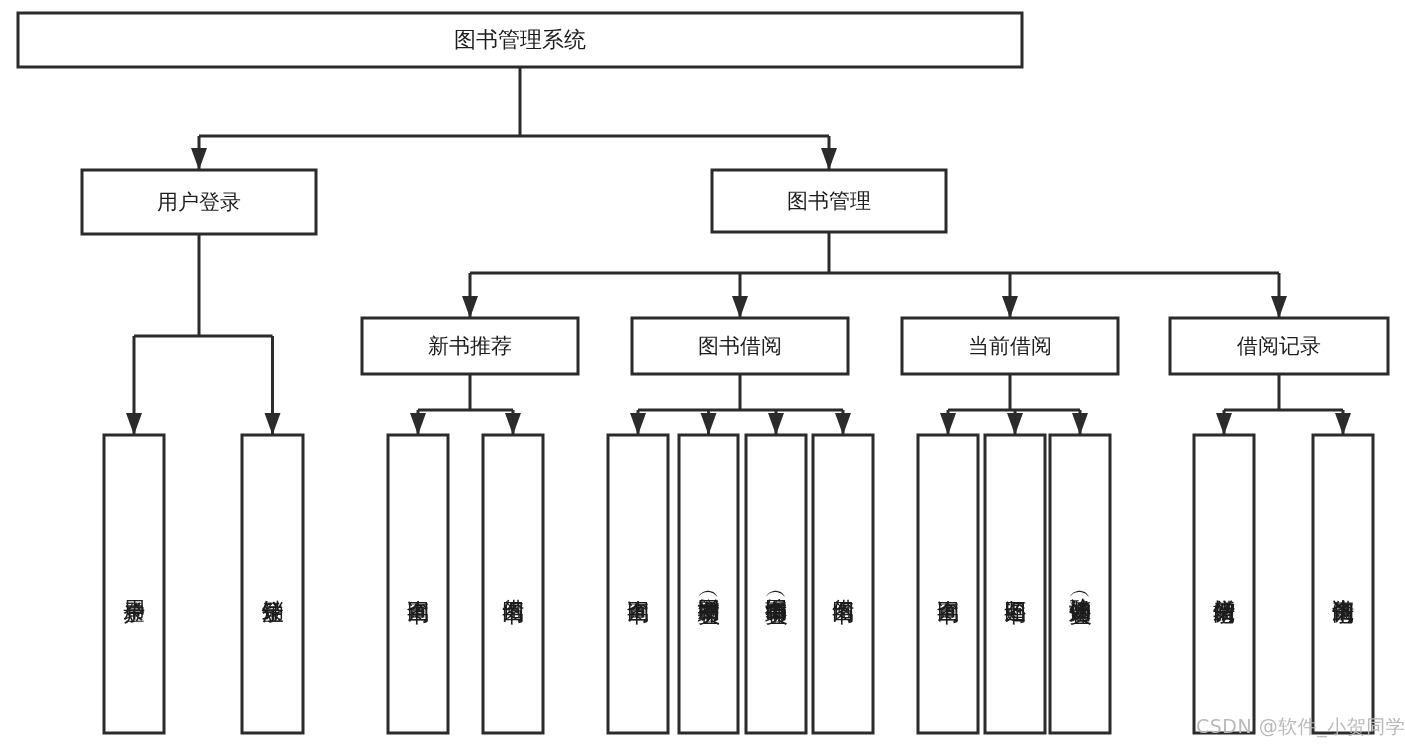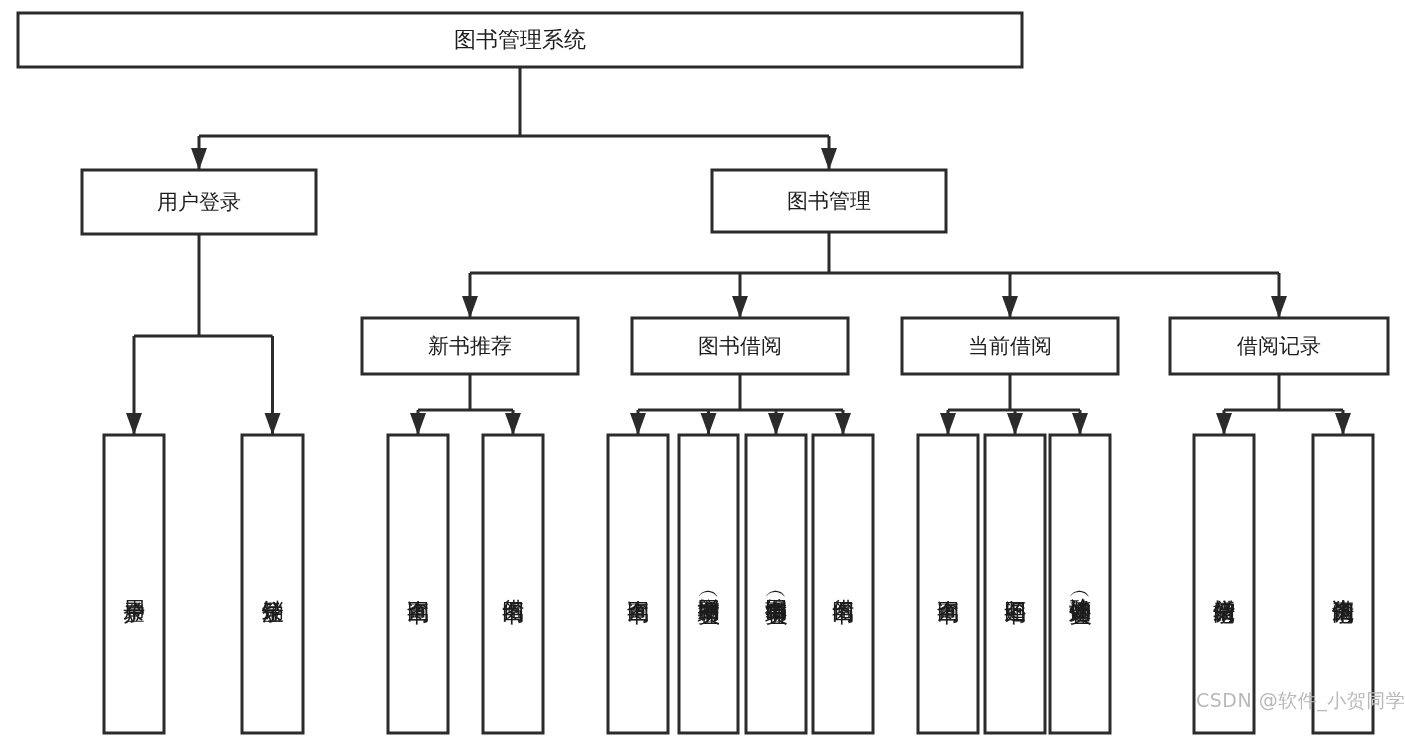--- a/index.html
+++ b/index.html
@@ -223,15 +223,15 @@
       <div class="leaf-label" style="left: 679px; top: 435px; width: 59px; height: 298px;">新增图书（管理员）</div>
       <div class="leaf-label" style="left: 746px; top: 435px; width: 60px; height: 298px;">编辑图书（管理员）</div>
       <div class="leaf-label" style="left: 813px; top: 435px; width: 60px; height: 298px;">借阅图书</div>
       <div class="leaf-label" style="left: 918px; top: 435px; width: 60px; height: 298px;">查询图书</div>
       <div class="leaf-label" style="left: 985px; top: 435px; width: 60px; height: 298px;">归还图书</div>
       <div class="leaf-label" style="left: 1050px; top: 435px; width: 60px; height: 298px;">确认归还（管理员）</div>
       <div class="leaf-label" style="left: 1194px; top: 435px; width: 60px; height: 298px;">新增借阅记录</div>
       <div class="leaf-label" style="left: 1313px; top: 435px; width: 60px; height: 298px;">查询借阅记录</div>
     </div>
 
-  <div class="watermark" style="left: 1196px; top: 688px;">CSDN @软件_小贺同学</div>
+  <div class="watermark" style="left: 1196px; top: 714px;">CSDN @软件_小贺同学</div>
 
 </div>
 
 </body></html>

